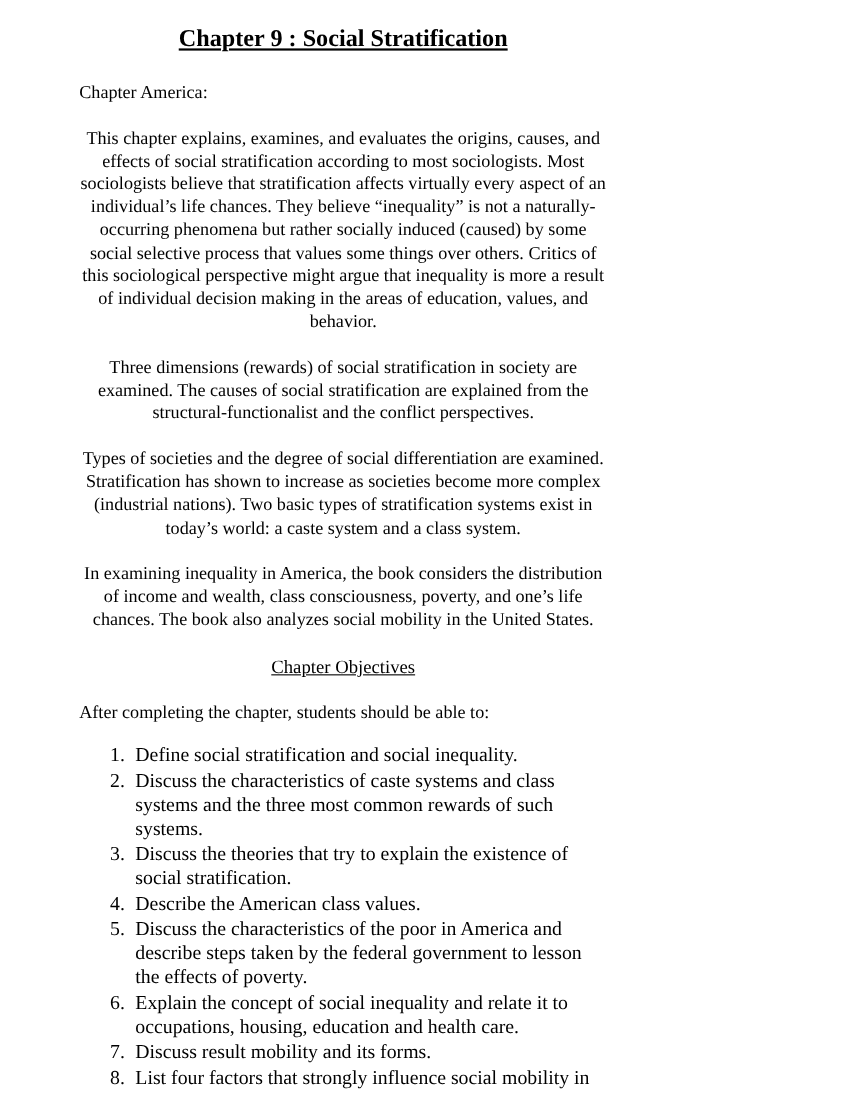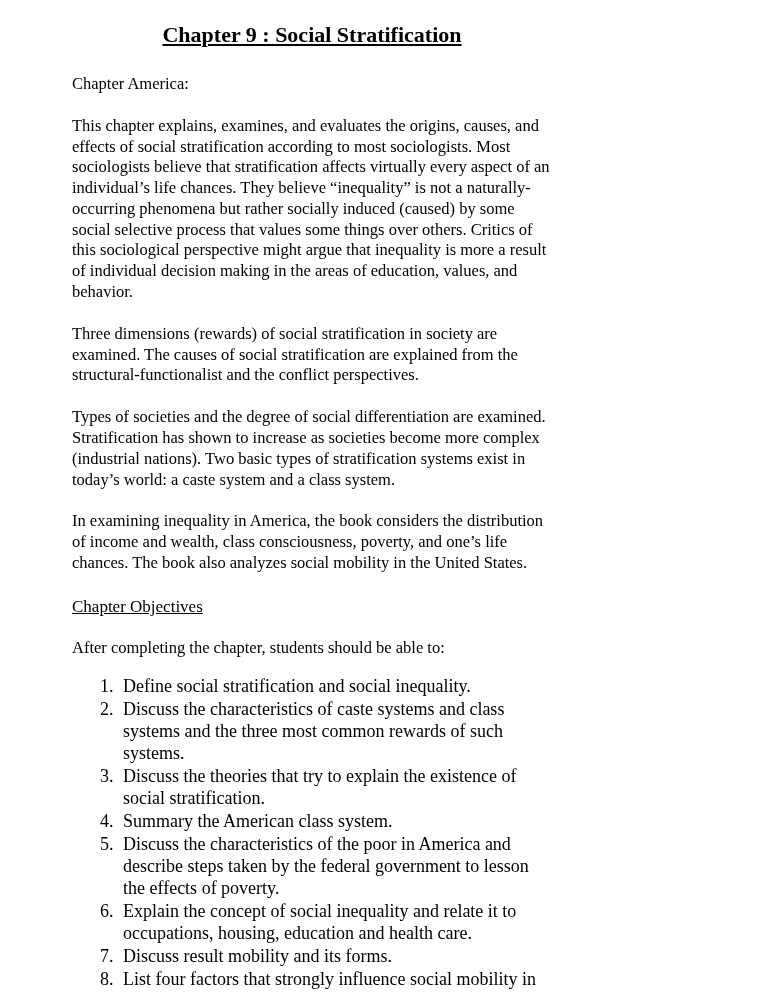--- a/index.html
+++ b/index.html
@@ -33,26 +33,26 @@
   }
   .summary-label {
     font-size: 16.5px;
     line-height: 1.26;
     margin: 0;
   }
   p.body-para {
     font-size: 16.5px;
     line-height: 1.26;
     margin: 21px 0;
-    text-align: left;
+    text-align: center;
   }
   .objectives-heading {
     font-size: 17px;
     font-weight: normal;
-    text-align: left;
+    text-align: center;
     margin: 23px 0 21px 0;
   }
   .objectives-heading .underlined {
     text-decoration: underline;
   }
   p.objectives-intro {
     font-size: 16.5px;
     line-height: 1.26;
     margin: 21px 0 18px 0;
   }
@@ -82,20 +82,20 @@
   <p class="body-para">In examining inequality in America, the book considers the distribution of income and wealth, class consciousness, poverty, and one’s life chances.  The book also analyzes social mobility in the United States.</p>
 
   <h2 class="objectives-heading"><span class="underlined">Chapter Objectives</span></h2>
 
   <p class="objectives-intro">After completing the chapter, students should be able to:</p>
 
   <ol class="objectives-list">
     <li>Define social stratification and social inequality.</li>
     <li>Discuss the characteristics of caste systems and class systems and the three most common rewards of such systems.</li>
     <li>Discuss the theories that try to explain the existence of social stratification.</li>
-    <li>Summary the American class system.</li>
+    <li>Describe the American class values.</li>
     <li>Discuss the characteristics of the poor in America and describe steps taken by the federal government to lesson the effects of poverty.</li>
     <li>Explain the concept of social inequality and relate it to occupations, housing, education and health care.</li>
     <li>Discuss result mobility and its forms.</li>
     <li>List four factors that strongly influence social mobility in the United States.</li>
   </ol>
 
 </div>
 
 </body></html>

